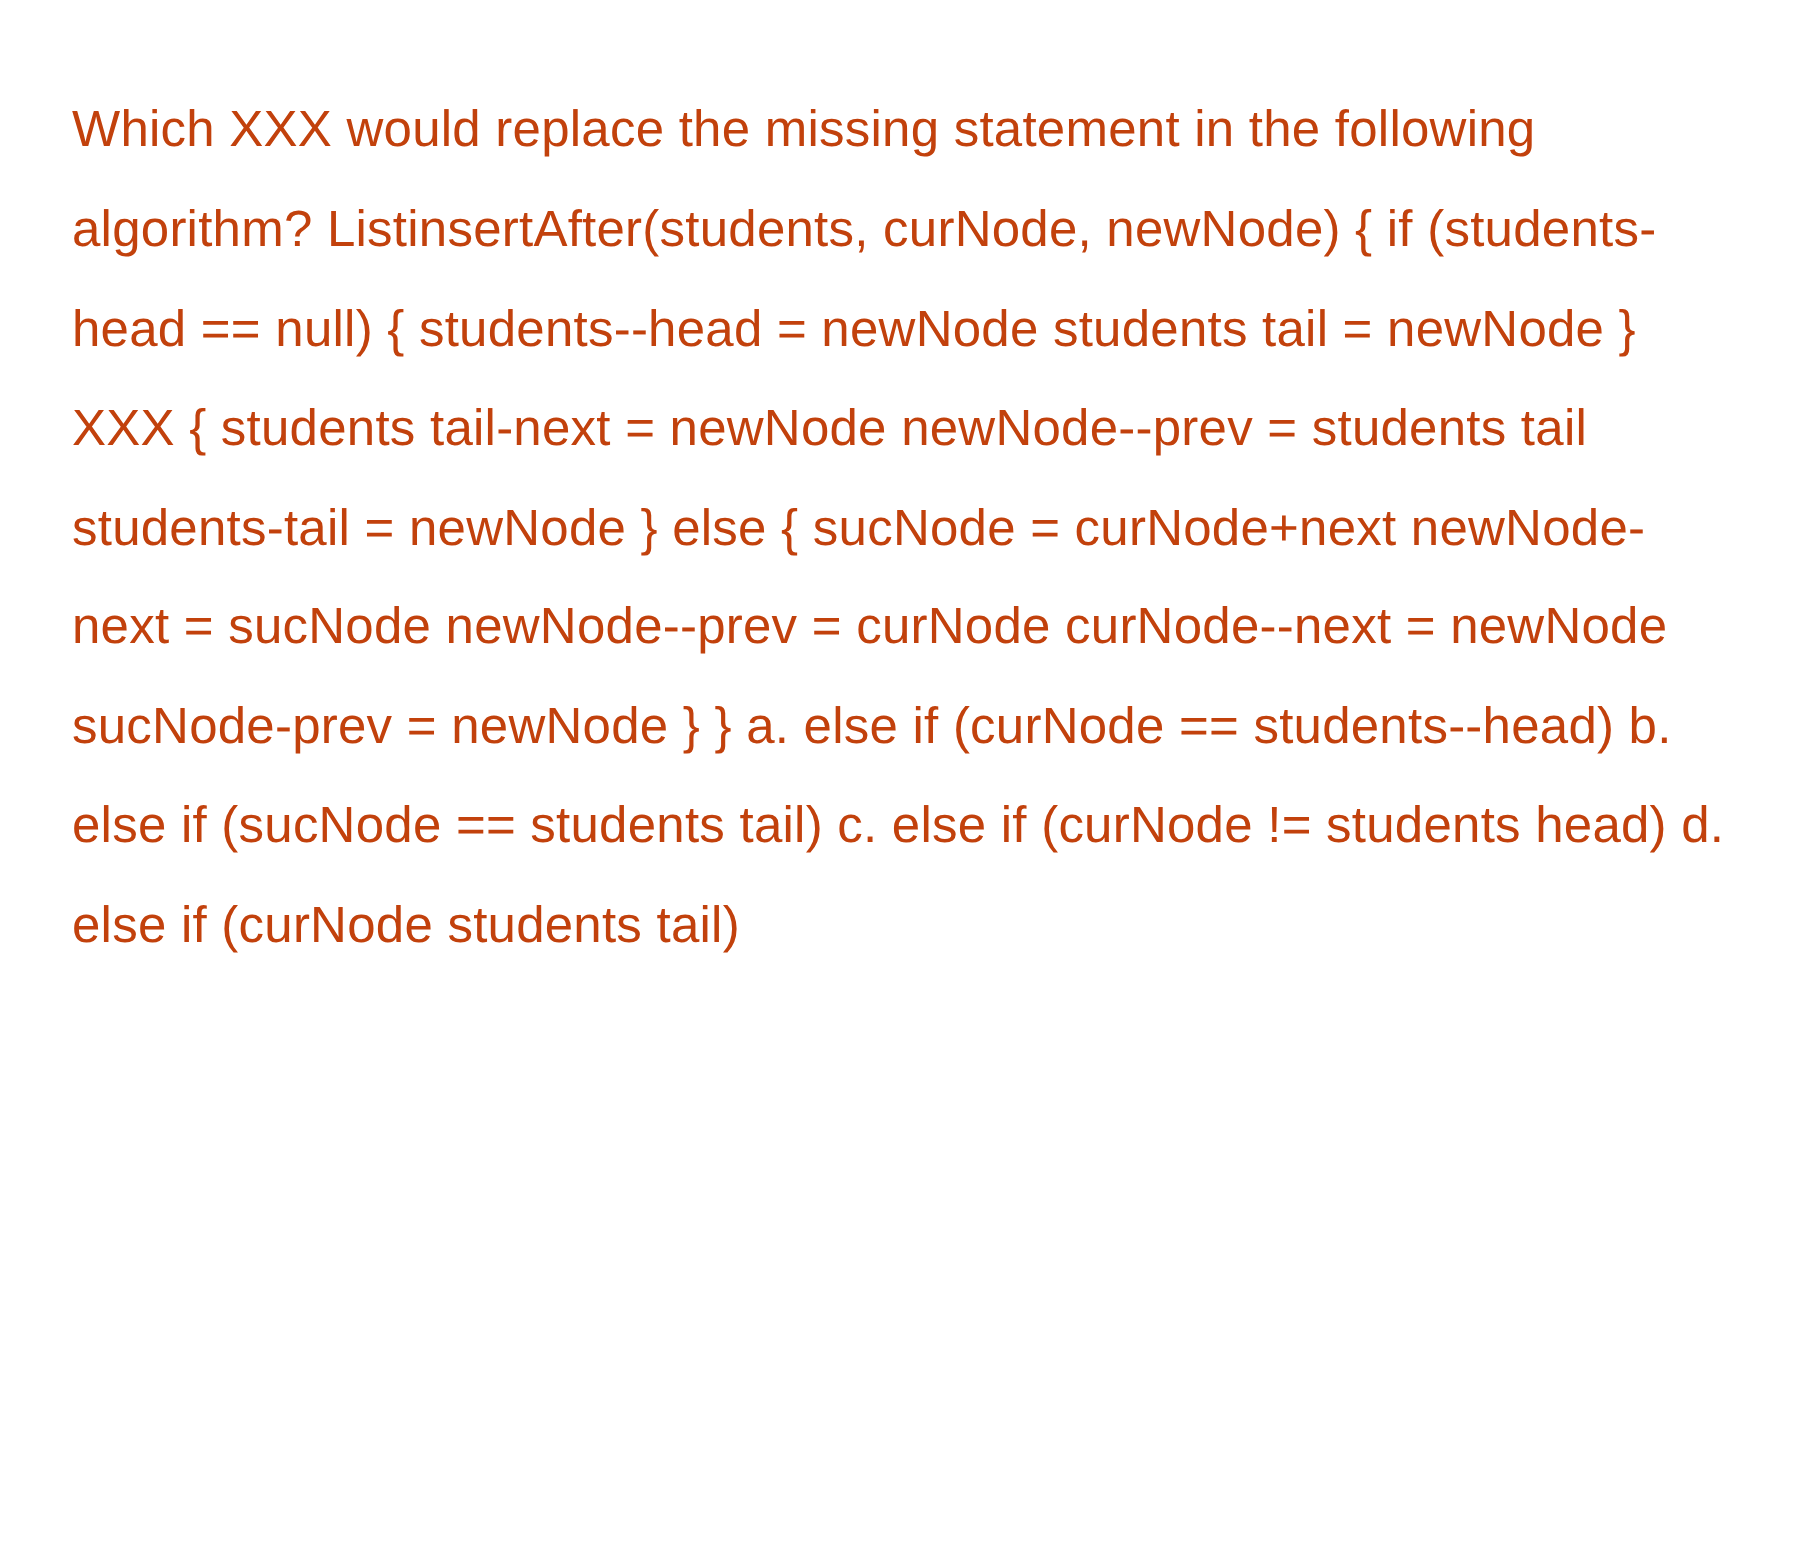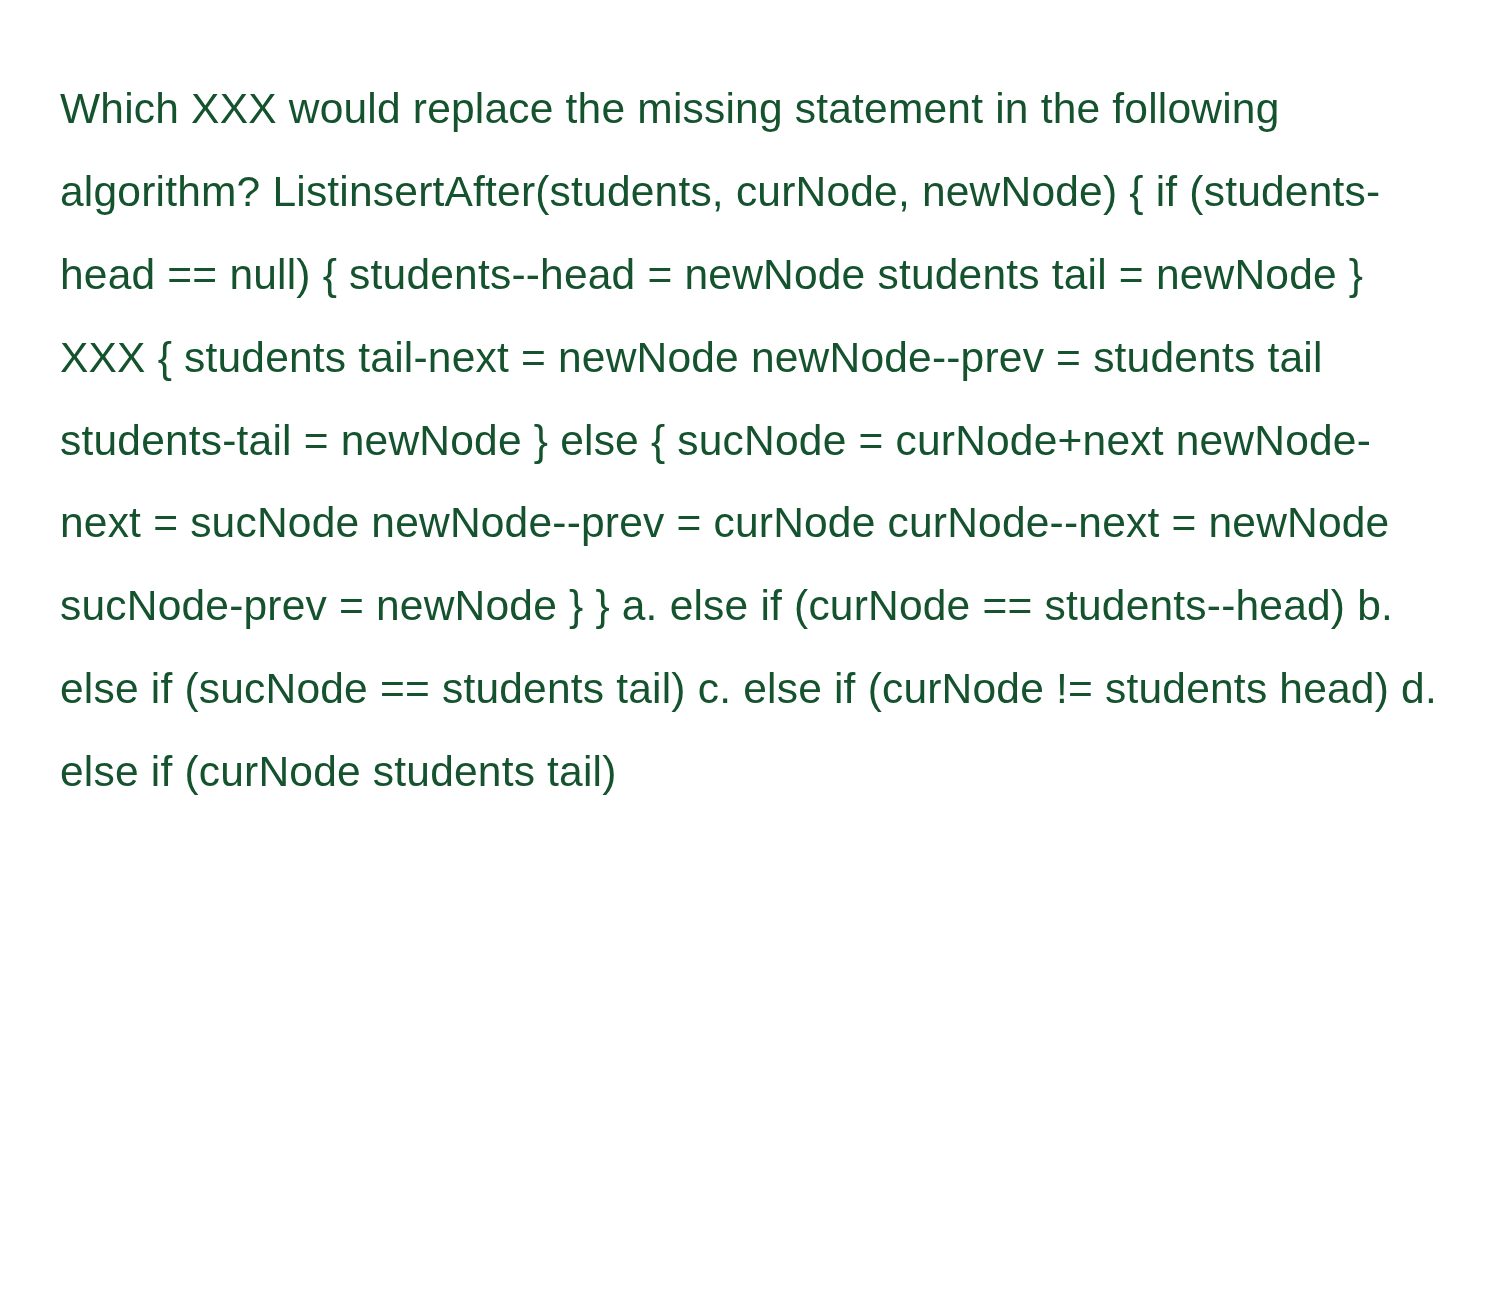--- a/index.html
+++ b/index.html
@@ -10,21 +10,21 @@
     body {
       width: 1500px;
       height: 1304px;
       background: #ffffff;
       font-family: -apple-system, BlinkMacSystemFont, "Segoe UI", Helvetica, Arial, sans-serif;
       padding: 68px 60px 60px 60px;
     }
     .question-text {
       font-size: 42.5px;
       line-height: 1.95;
-      color: #14532d;
+      color: #c2410c;
       font-weight: 400;
       letter-spacing: 0.2px;
     }
   </style>
 </head>
 <body>
 
 <div class="question-text">Which XXX would replace the missing statement in the following algorithm? ListinsertAfter(students, curNode, newNode) { if (students-head == null) { students--head = newNode students tail = newNode } XXX { students tail-next = newNode newNode--prev = students tail students-tail = newNode } else { sucNode = curNode+next newNode-next = sucNode newNode--prev = curNode curNode--next = newNode sucNode-prev = newNode } } a. else if (curNode == students--head) b. else if (sucNode == students tail) c. else if (curNode != students head) d. else if (curNode students tail)</div>
 
 </body></html>

